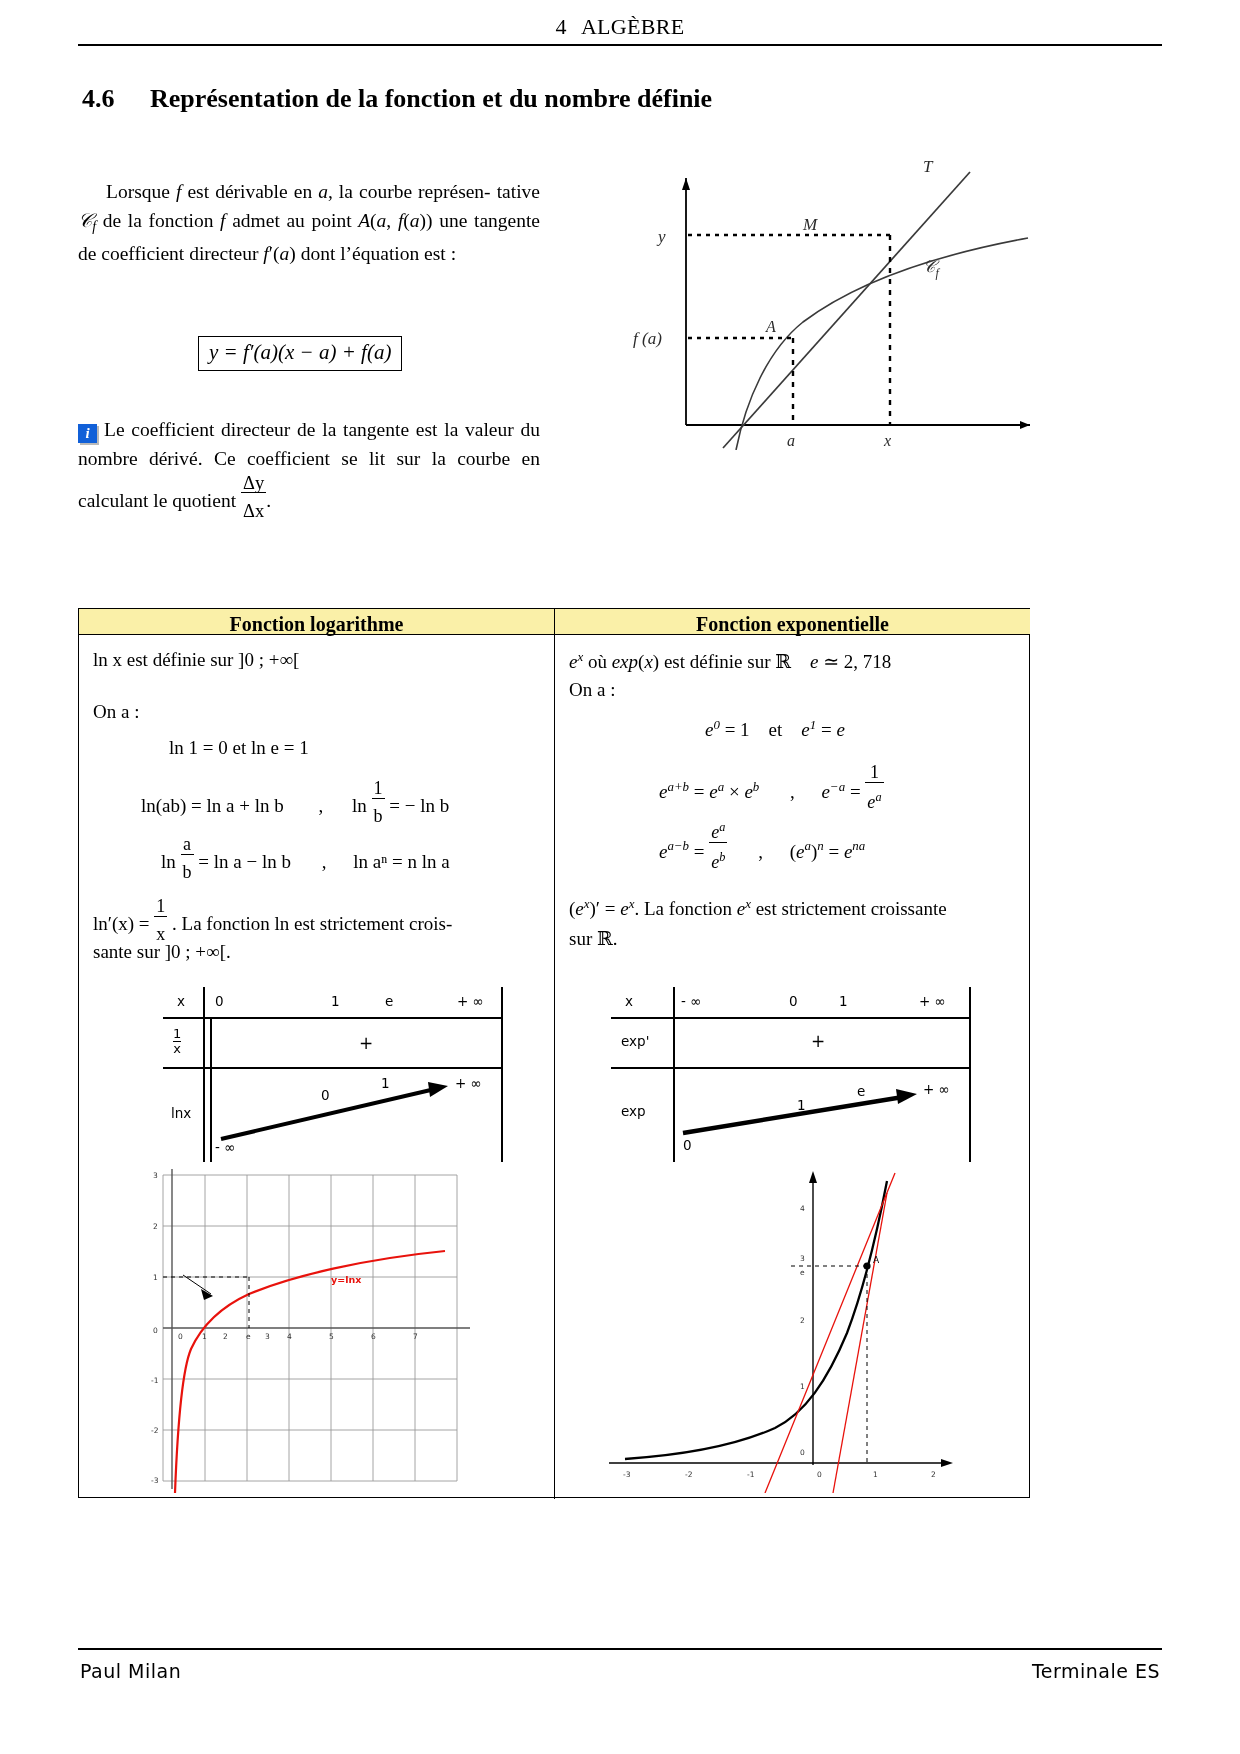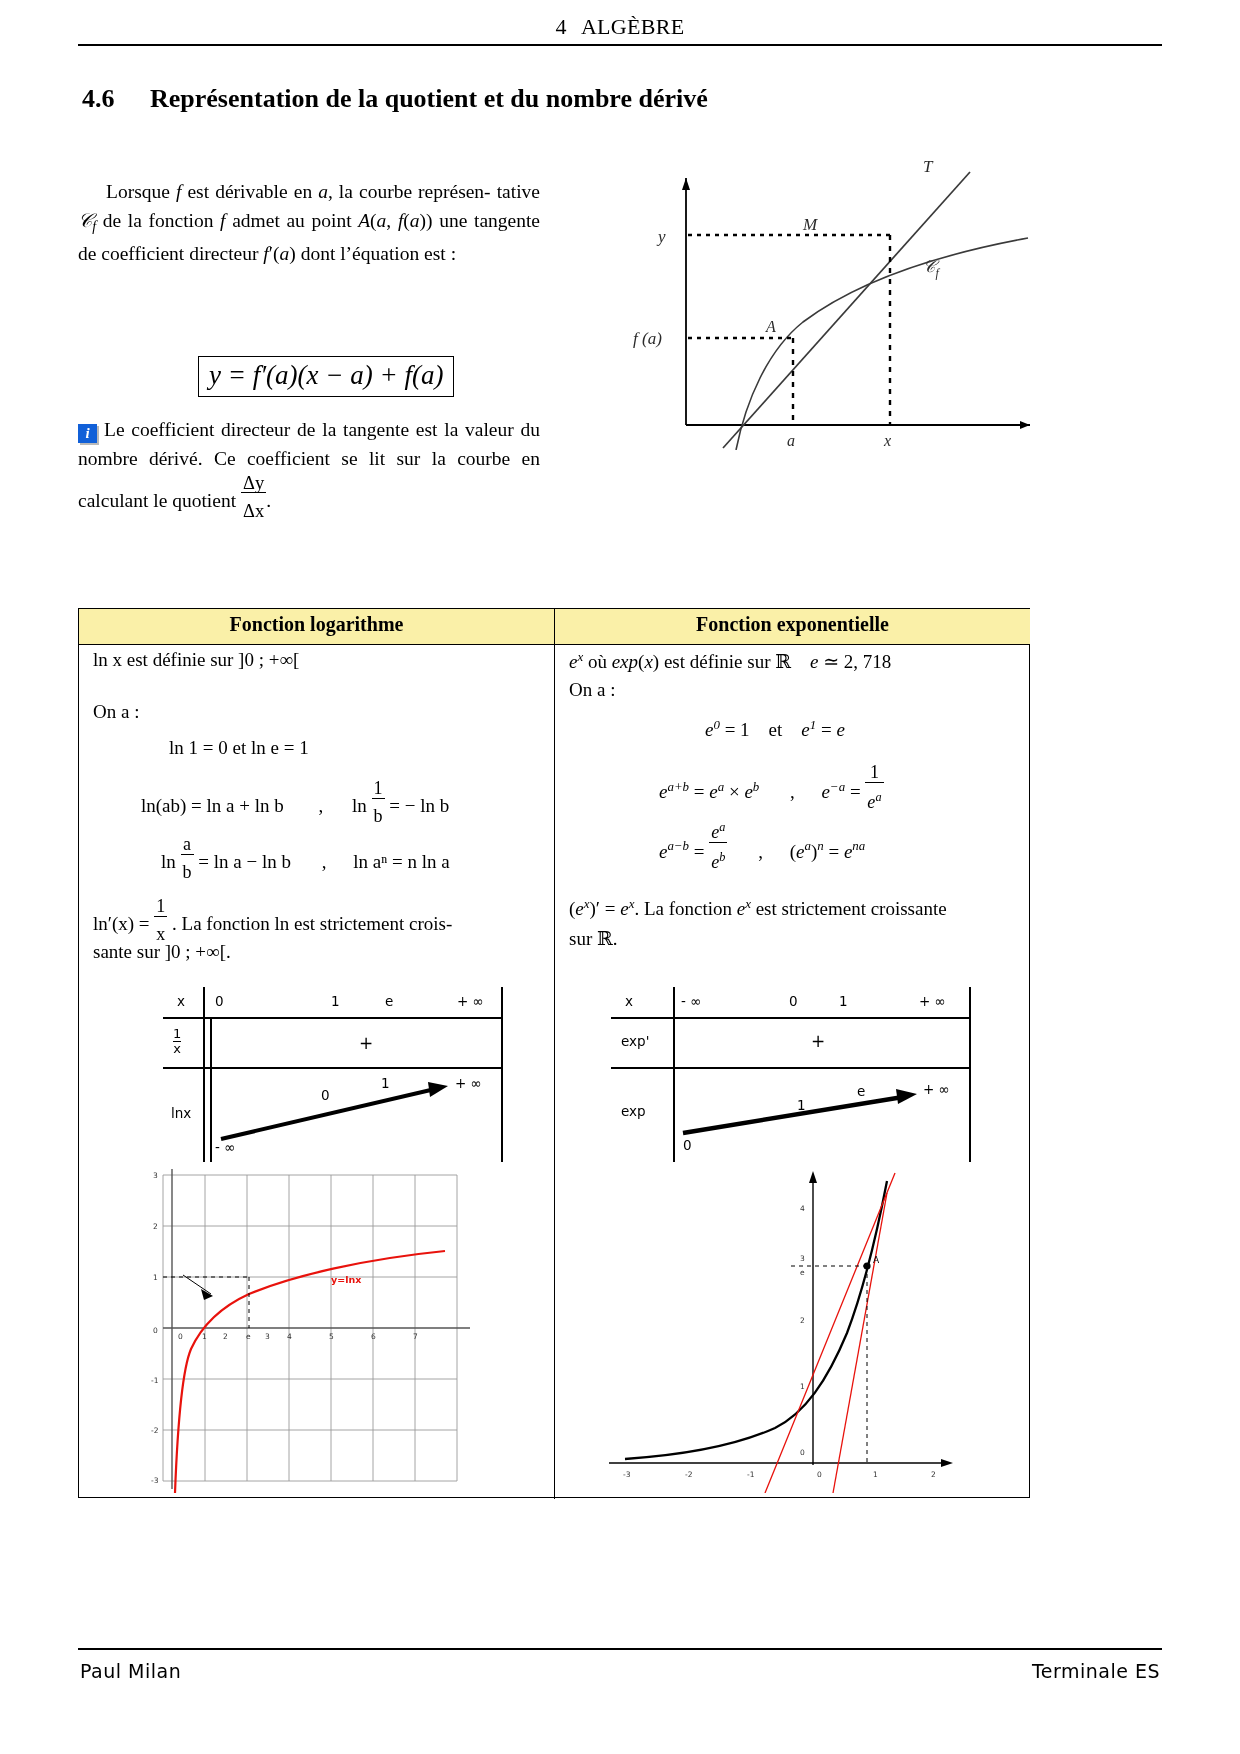--- a/index.html
+++ b/index.html
@@ -32,21 +32,21 @@
   }
   .para .ind { display:inline-block; width:28px; }
   i.mi { font-style:italic; }
   .scr { font-family:"Liberation Serif", serif; font-style:italic; }
   .sub { font-size:.72em; vertical-align:-.28em; font-style:italic; }
 
   
   .boxform {
     position:absolute; left:198px; top:336px;
     border:1.5px solid #000; padding:3px 10px 5px 10px;
-    font-size:27px; font-style:italic;margin-top:20px;
+    font-size:21px; font-style:italic;
   }
 
   
   .para2 {
     position:absolute; left:78px; top:415px; width:462px;
     font-size:19.5px; line-height:29px; text-align:justify;
   }
   .infoicon {
     display:inline-block; width:19px; height:19px;
     background:#1160d8; color:#fff; font-style:italic; font-weight:bold;
@@ -62,21 +62,21 @@
   #figTangent { position:absolute; left:618px; top:150px; width:420px; height:300px; }
 
   
   .tbl {
     position:absolute; left:78px; top:608px;
     width:952px; height:890px;
     border:1.3px solid #000;
   }
   .tbl .vsep { position:absolute; left:475px; top:0; width:1.3px; height:890px; background:#000; }
   .thead {
-    position:absolute; top:0; height:36px; background:#faf0a8;
+    position:absolute; top:0; height:26px; background:#faf0a8;
     border-bottom:1.3px solid #000;
     font-weight:bold; font-size:20px; text-align:center; line-height:30px;
   }
   .thead.left { left:0; width:475px; }
   .thead.right { left:476px; width:475px; }
 
   .col { position:absolute; top:30px; width:475px; height:858px; }
   .col.left { left:0; }
   .col.right { left:476px; }
 
@@ -111,21 +111,21 @@
 <div class="page">
 
   <div class="hdr">
     <div class="hdr-line">
       <span class="num">4</span><span>ALGÈBRE</span>
     </div>
     <div class="hdr-rule"></div>
   </div>
 
   <div class="sec" id="sec46">
-    <span class="n">4.6</span><span>Représentation de la quotient et du nombre dérivé</span>
+    <span class="n">4.6</span><span>Représentation de la fonction et du nombre définie</span>
   </div>
 
   <div class="para">
     <span class="ind"></span><span>Lorsque <i class="mi">f</i> est dérivable en <i class="mi">a</i>, la courbe représen-</span>
     <span>tative <i class="scr">𝒞<span class="sub">f</span></i> de la fonction <i class="mi">f</i> admet au point <i class="mi">A</i>(<i class="mi">a</i>, <i class="mi">f</i>(<i class="mi">a</i>))</span>
     <span>une tangente de coefficient directeur <i class="mi">f</i>′(<i class="mi">a</i>) dont</span>
     <span>l’équation est :</span>
   </div>
 
   <div class="boxform">

